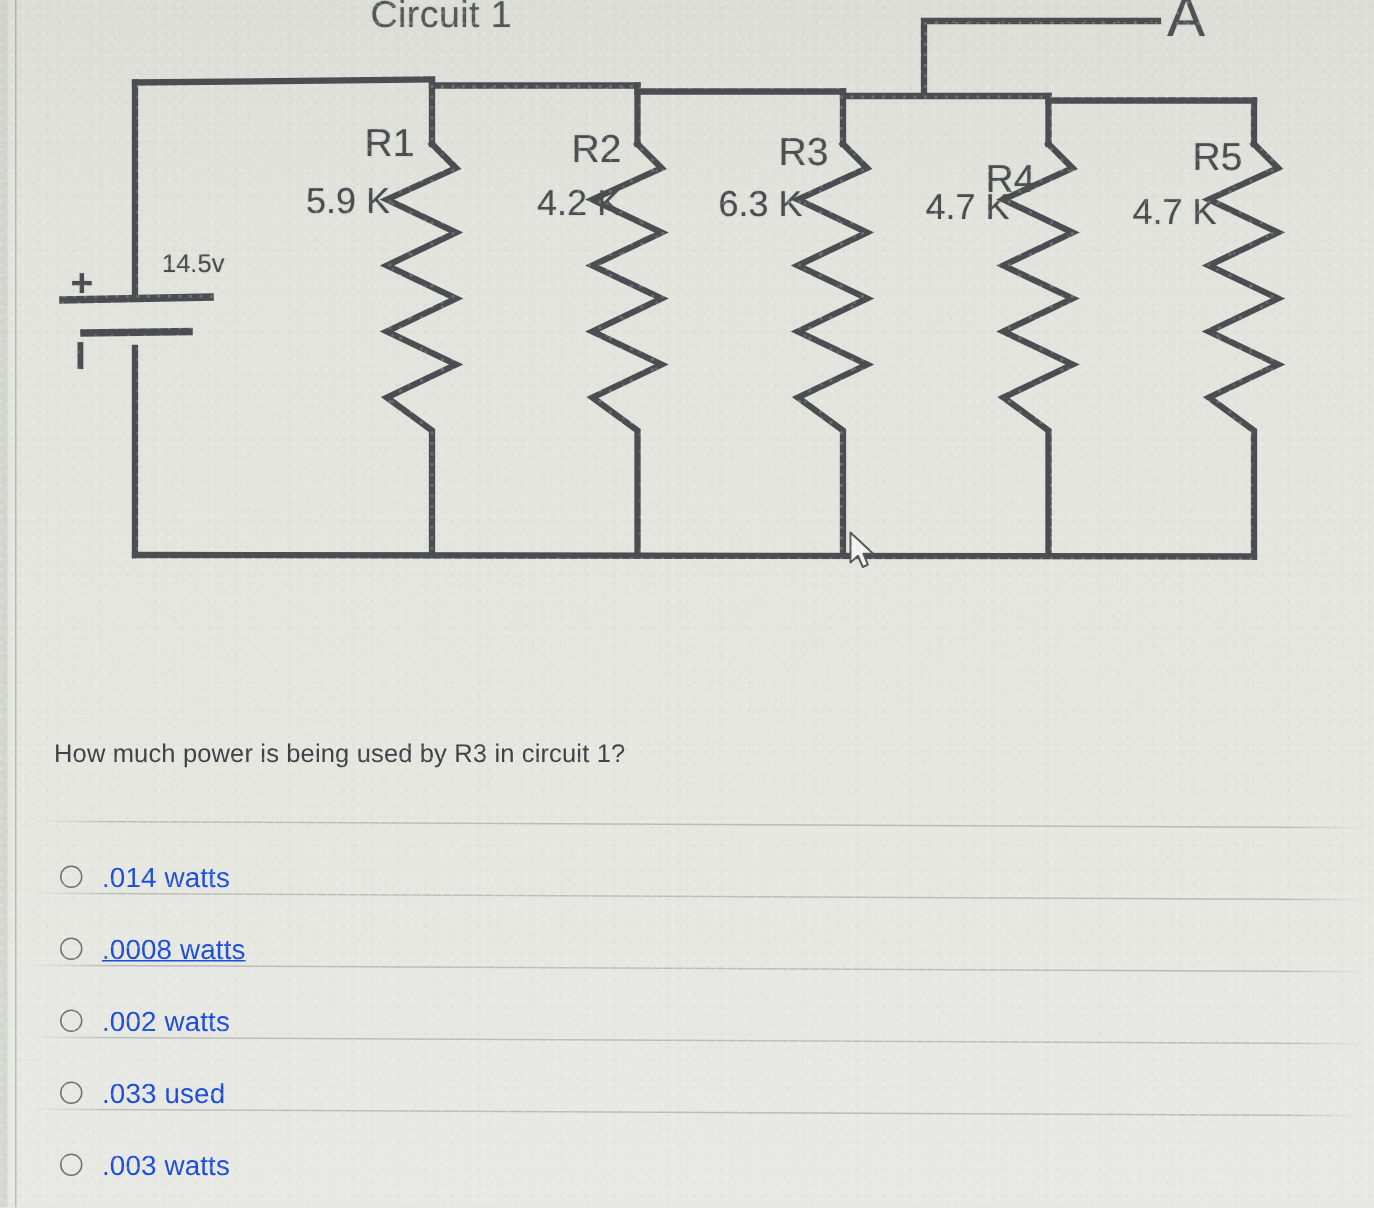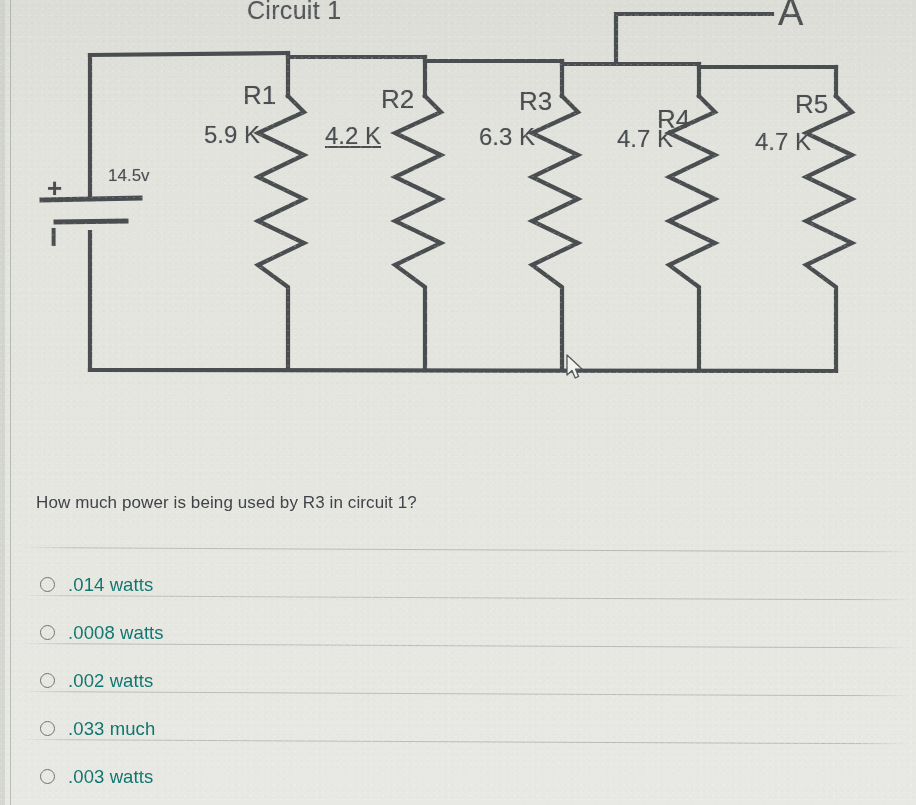--- a/index.html
+++ b/index.html
@@ -144,21 +144,21 @@
     width: 15px; height: 15px;
     border: 1.7px solid #6e7276;
     border-radius: 50%;
     background: transparent;
     box-sizing: border-box;
   }
   .option-label {
     position: absolute;
     left: 68px;
     font-size: 18.5px;
-    color: #0f766e;
+    color: #1d4ed8;
     white-space: nowrap;
     letter-spacing: .1px;
   }
 
   
   #cursor {
     position: absolute;
     left: 566px; top: 354px;
     width: 18px; height: 26px;
     pointer-events: none;
@@ -230,21 +230,21 @@
   <div class="diagram-label" id="node-a-label">A</div>
 
   <div class="diagram-label" id="battery-voltage">14.5v</div>
   <div class="diagram-label" id="battery-plus">+</div>
   <div class="diagram-label" id="battery-minus">I</div>
 
   <div class="diagram-label res-name" style="left:243px; top:80px;">R1</div>
   <div class="diagram-label res-value" style="left:204px; top:121px;">5.9 K</div>
 
   <div class="diagram-label res-name" style="left:381px; top:84px;">R2</div>
-  <div class="diagram-label res-value" style="left:325px; top:122px;text-decoration:underline;">4.2 K</div>
+  <div class="diagram-label res-value" style="left:358px; top:122px;">4.2 K</div>
 
   <div class="diagram-label res-name" style="left:519px; top:86px;text-align:right;">R3</div>
   <div class="diagram-label res-value" style="left:479px; top:123px;">6.3 K</div>
 
   <div class="diagram-label res-name" style="left:657px; top:104px;">R4</div>
   <div class="diagram-label res-value" style="left:617px; top:125px;">4.7 K</div>
 
   <div class="diagram-label res-name" style="left:795px; top:89px;">R5</div>
   <div class="diagram-label res-value" style="left:755px; top:128px;">4.7 K</div>
 
@@ -261,33 +261,33 @@
 
   <div class="option-row" style="top:0px;">
     <div class="option-sep" style="top:2px; transform: rotate(0.28deg);"></div>
     <div class="radio" style="top:32px;"></div>
     <div class="option-label" style="top:29px;">.014 watts</div>
   </div>
 
   <div class="option-row" style="top:48px;">
     <div class="option-sep" style="top:2px; transform: rotate(0.28deg);"></div>
     <div class="radio" style="top:32px;"></div>
-    <div class="option-label" style="top:29px;">.0008 watts</div>
+    <div class="option-label" style="top:29px;text-decoration:underline;">.0008 watts</div>
   </div>
 
   <div class="option-row" style="top:96px;">
     <div class="option-sep" style="top:2px; transform: rotate(0.28deg);"></div>
     <div class="radio" style="top:32px;"></div>
     <div class="option-label" style="top:29px;">.002 watts</div>
   </div>
 
   <div class="option-row" style="top:144px;">
     <div class="option-sep" style="top:2px; transform: rotate(0.28deg);"></div>
     <div class="radio" style="top:32px;"></div>
-    <div class="option-label" style="top:29px;">.033 much</div>
+    <div class="option-label" style="top:29px;">.033 used</div>
   </div>
 
   <div class="option-row" style="top:192px;padding-left:12px;">
     <div class="option-sep" style="top:2px; transform: rotate(0.28deg);"></div>
     <div class="radio" style="top:32px;"></div>
     <div class="option-label" style="top:29px;">.003 watts</div>
   </div>
 
 </div>
 

